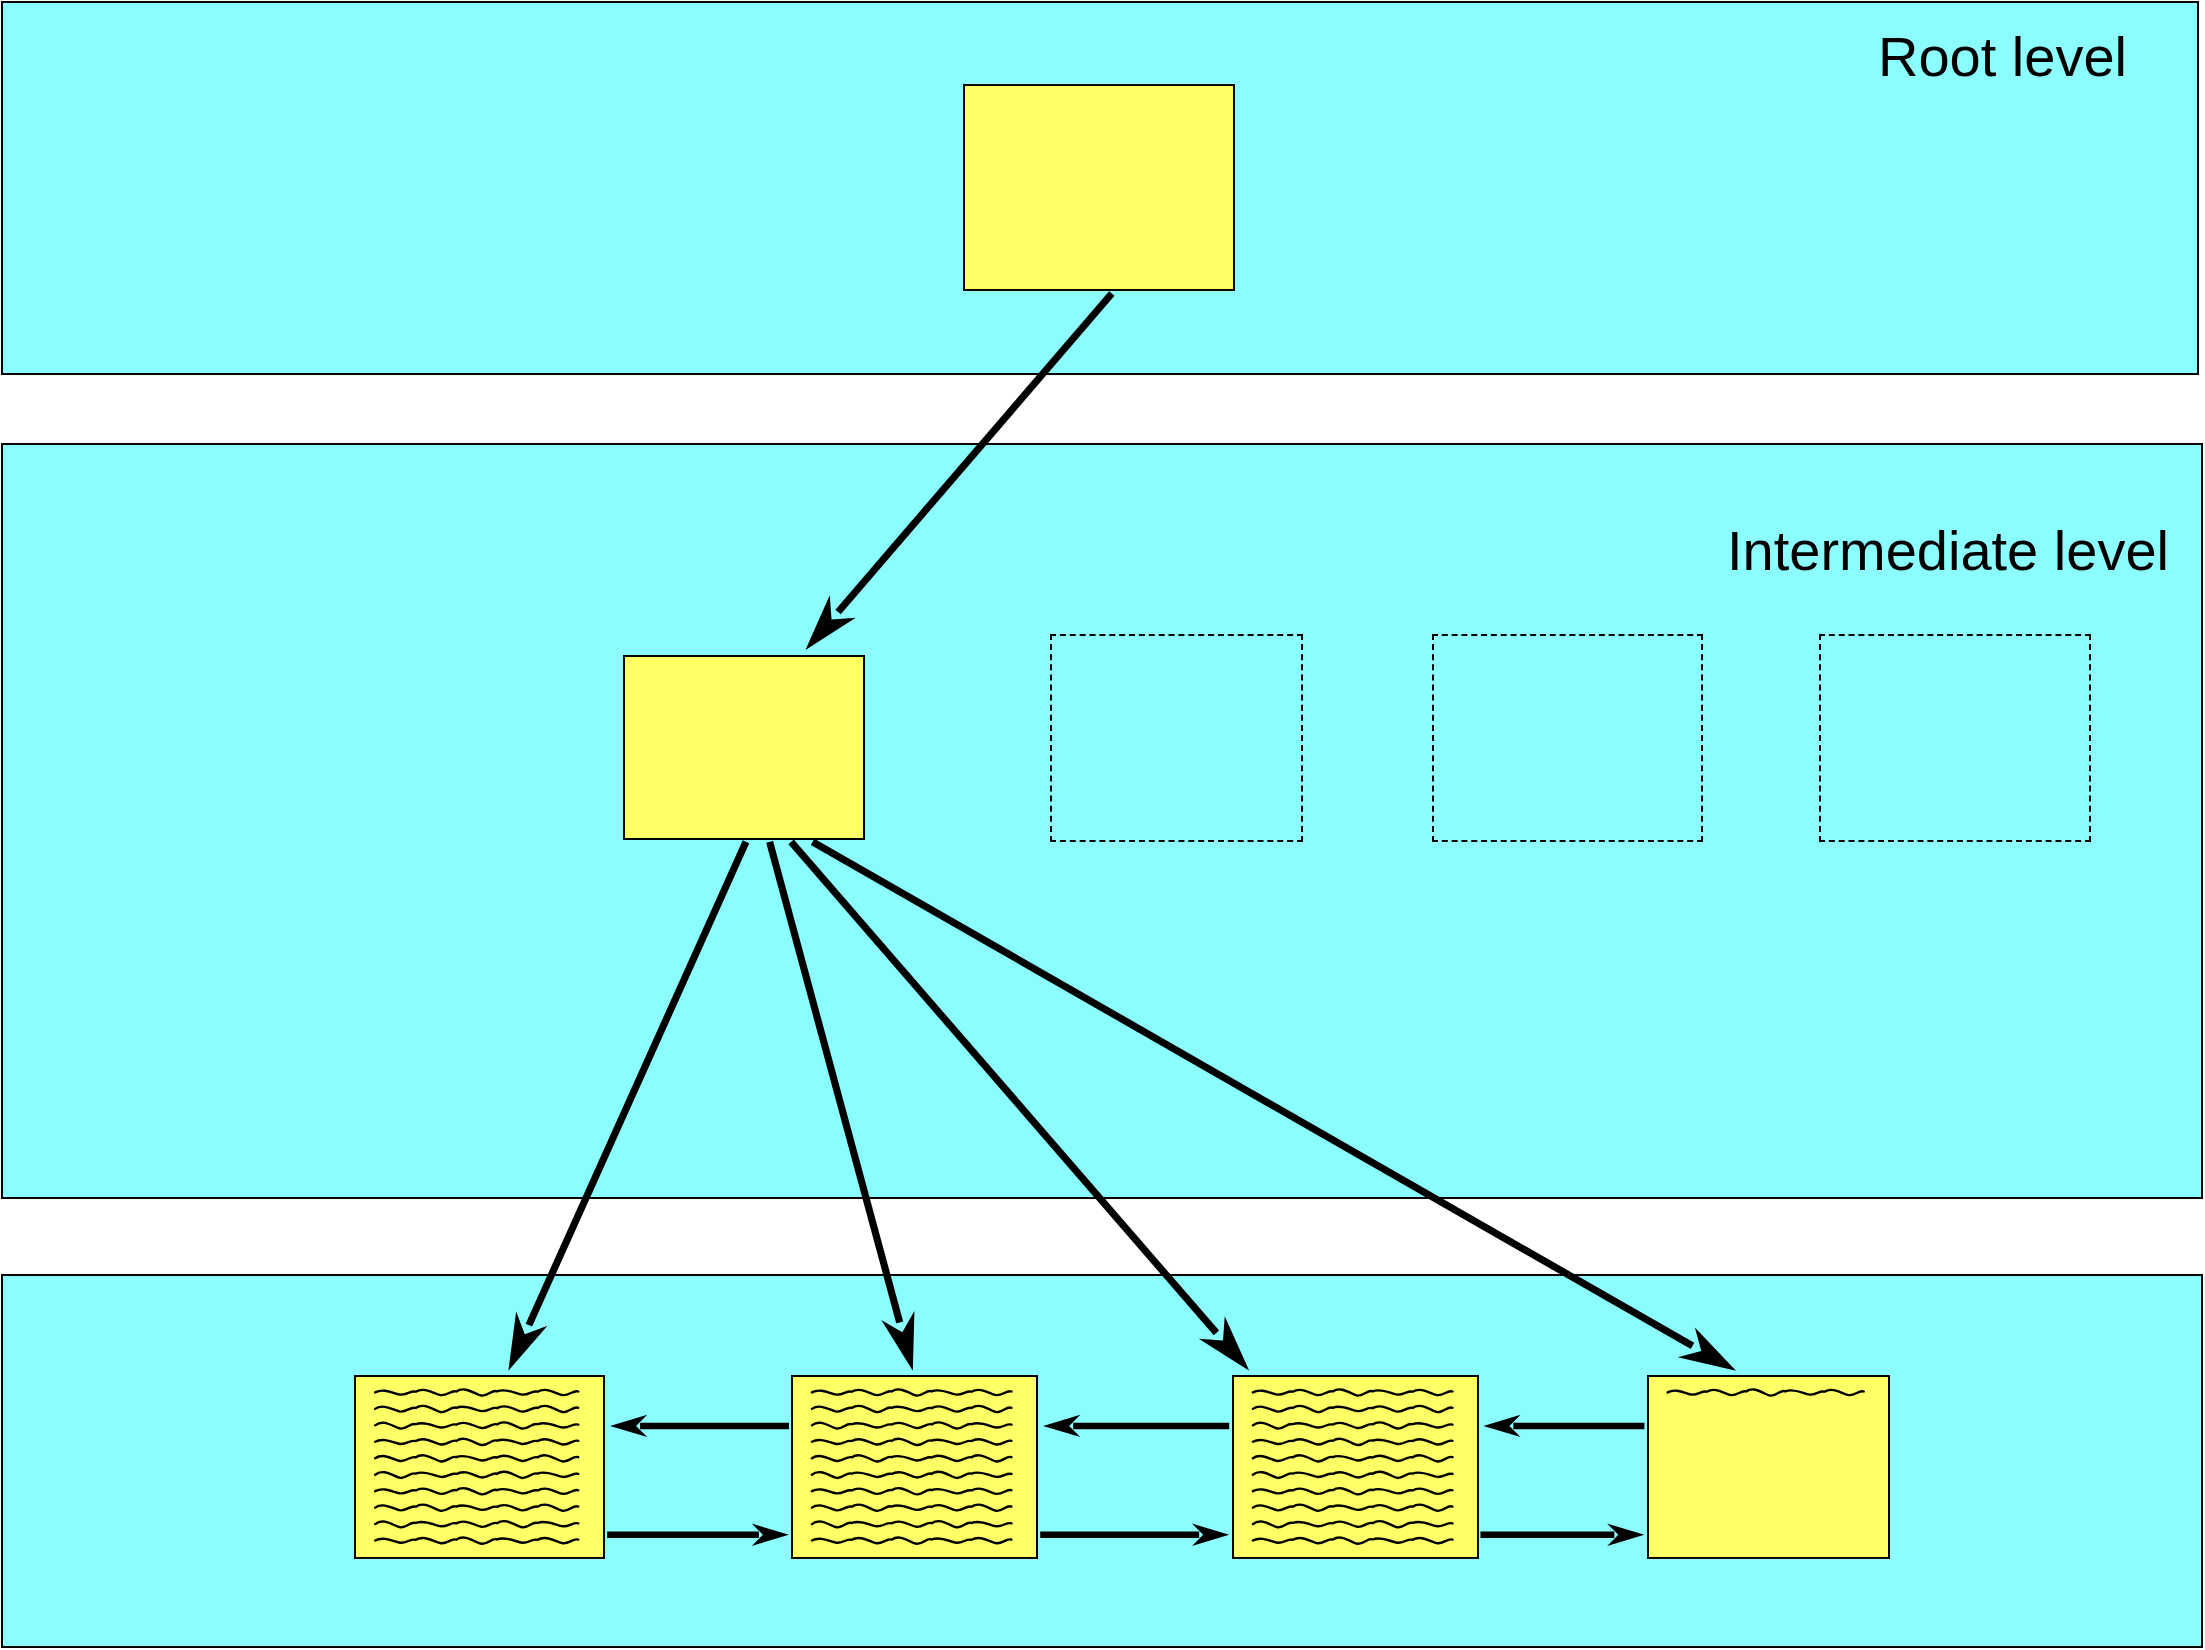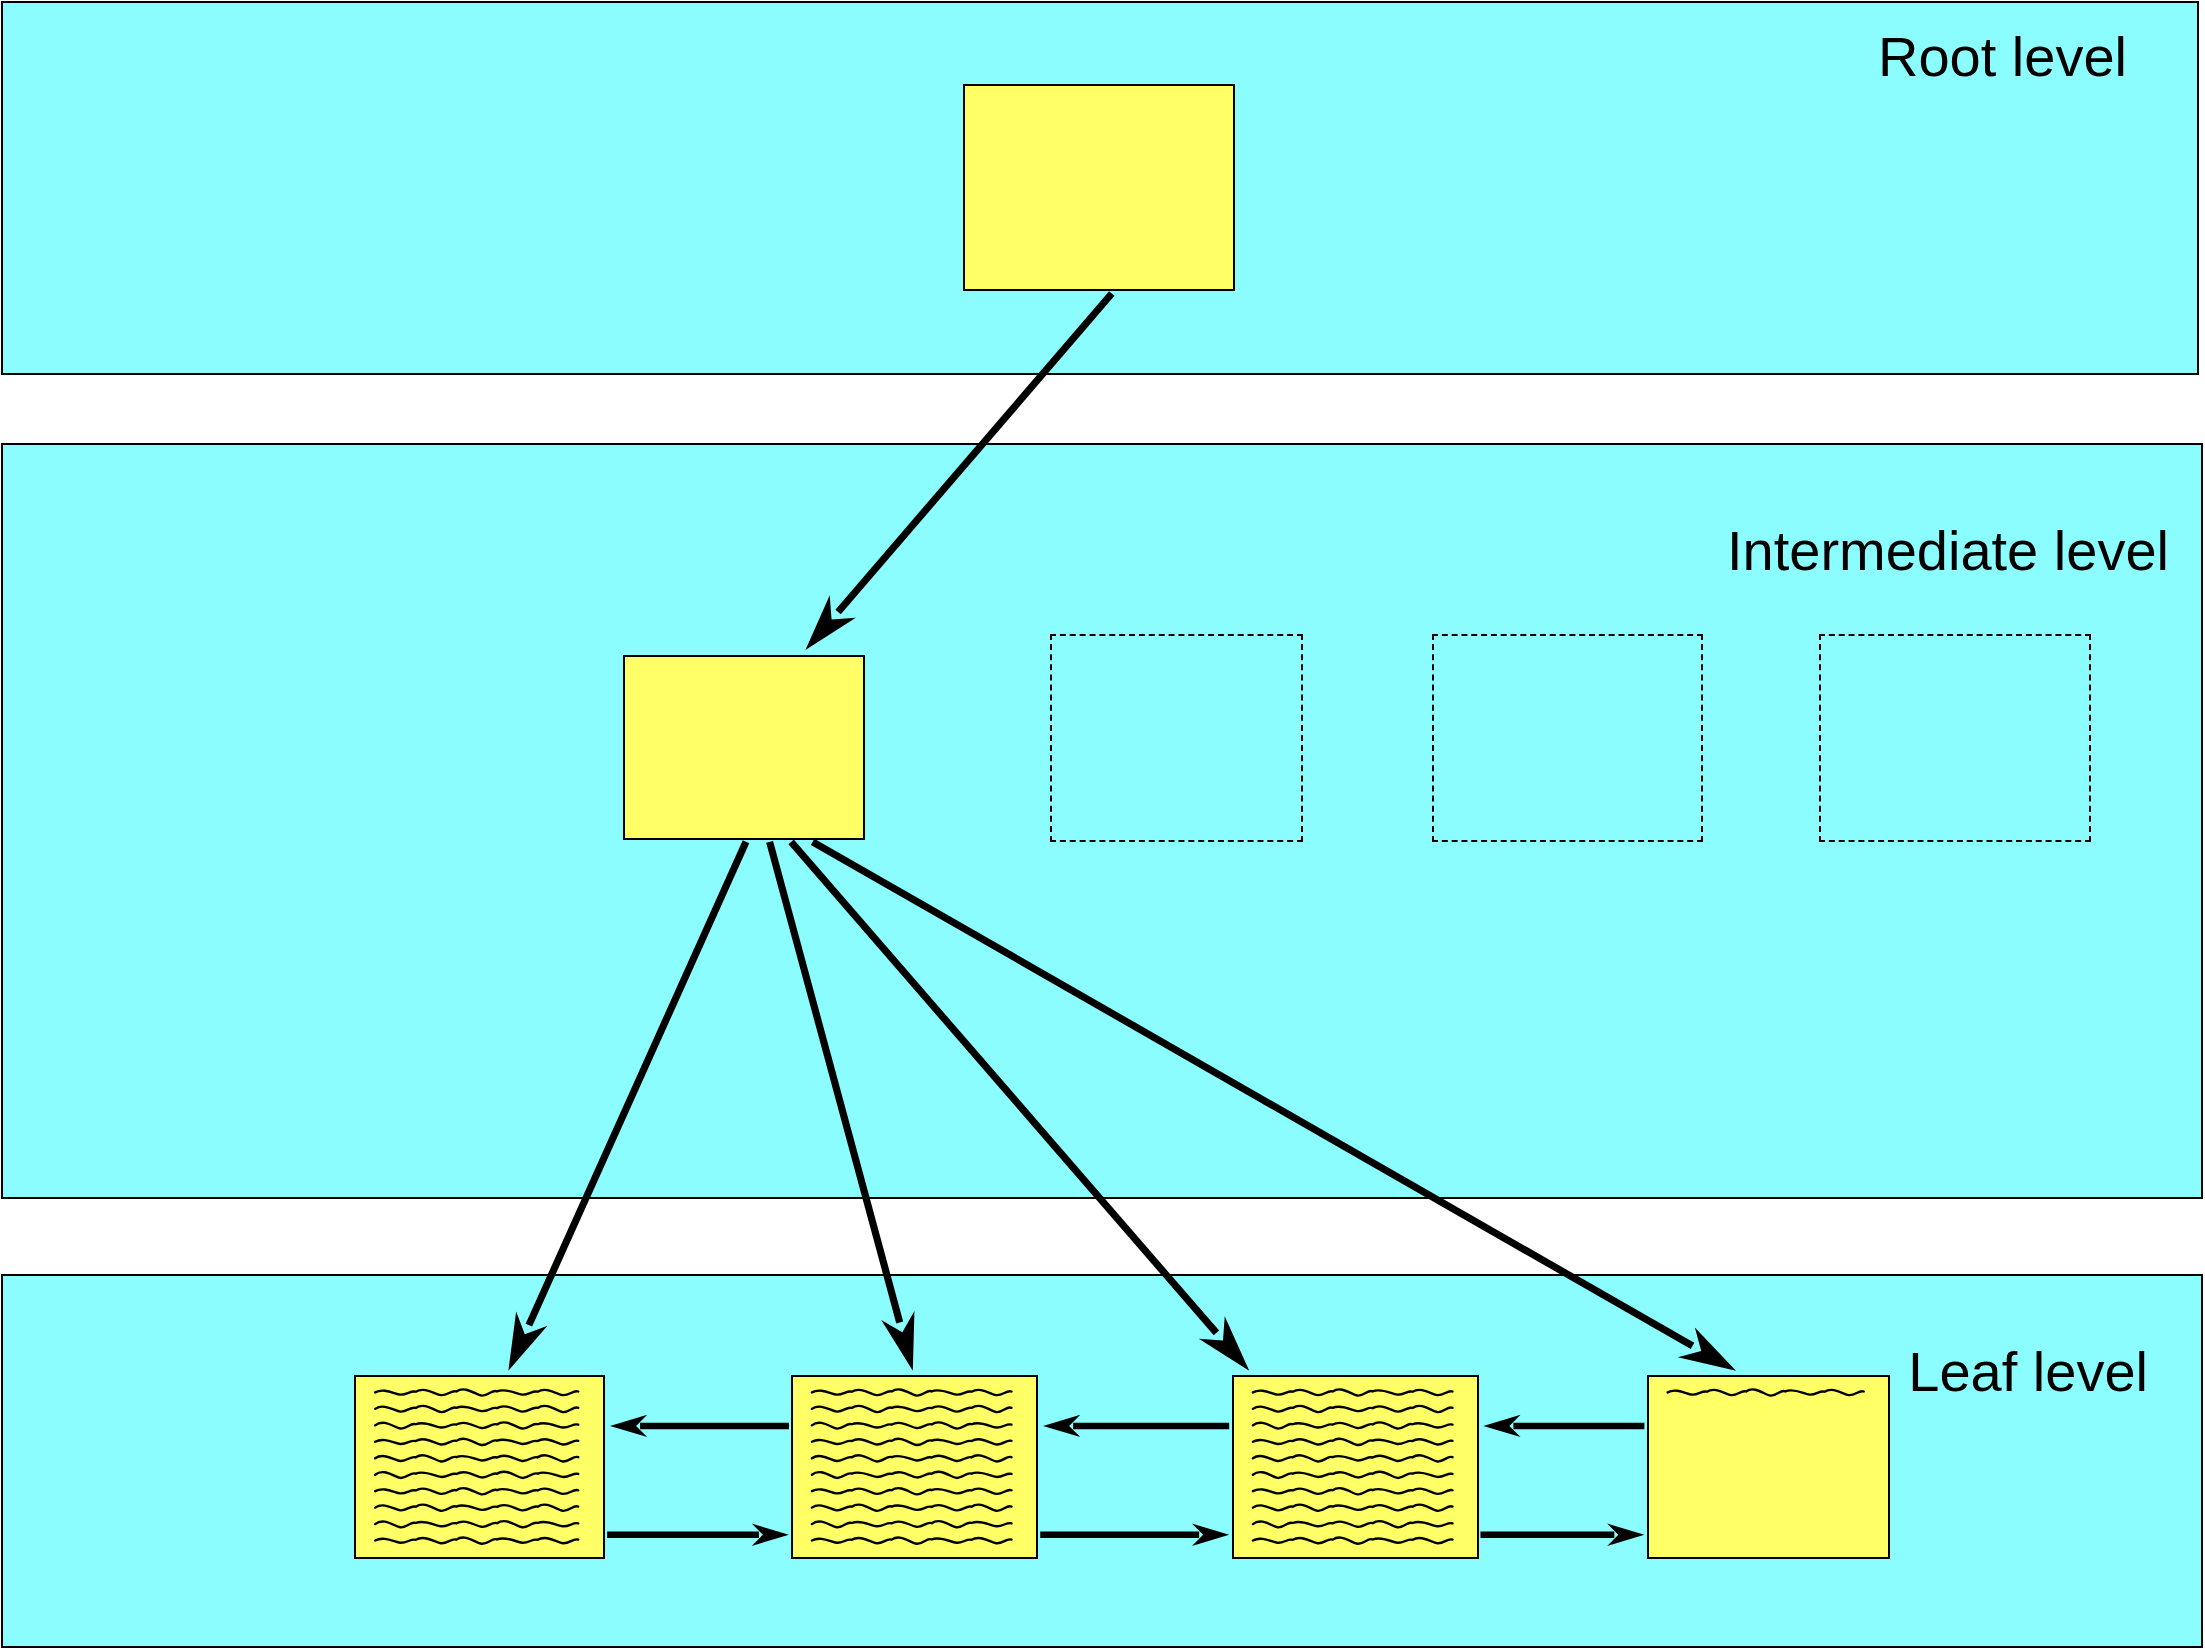--- a/index.html
+++ b/index.html
@@ -16,21 +16,20 @@
 <body>
 
 <div id="stage">
 
   <div class="band" id="band-root" style="left: 1.4px; top: 1.4px; width: 2198px; height: 374px; background: rgb(140, 253, 255);"></div>
   <div class="band" id="band-intermediate" style="left: 1.4px; top: 443px; width: 2202px; height: 756px; background: rgb(140, 253, 255);"></div>
   <div class="band" id="band-leaf" style="left: 1.4px; top: 1274px; width: 2202px; height: 374px; background: rgb(140, 253, 255);"></div>
 
   <div class="band-label" id="label-root" style="font-size: 56px; left: 2127px; top: 56px; transform: translate(-100%, -50%);">Root level</div>
   <div class="band-label" id="label-intermediate" style="font-size: 56px; left: 2169px; top: 550px; transform: translate(-100%, -50%);">Intermediate level</div>
-  <div class="band-label" id="label-leaf" style="font-size: 56px; left: 2148px; top: 1371px; transform: translate(-100%, -50%);">Leaf level</div>
 
   <svg class="edge-layer" id="edge-layer" viewBox="0 0 3080 2305" xmlns="http://www.w3.org/2000/svg">
       <g>
         <line x1="1553" y1="410" x2="1170.6255881689171" y2="854.9122829249517" stroke="#000" stroke-width="10"></line>
         <path d="M 1125 908 L 1158.9420263387458 831.6852645420304 L 1161.5004705351337 865.5298263399613 L 1195.3450323330646 862.9713821435735 Z" fill="#000"></path>
       </g>
       <g>
         <line x1="1042" y1="1176" x2="738.686002579903" y2="1851.1477231730473" stroke="#000" stroke-width="10"></line>
         <path d="M 710 1915 L 720.8917937506482 1832.1907684560874 L 732.9488020639224 1863.918178538438 L 764.6762121462729 1851.8611702251637 Z" fill="#000"></path>
       </g>

